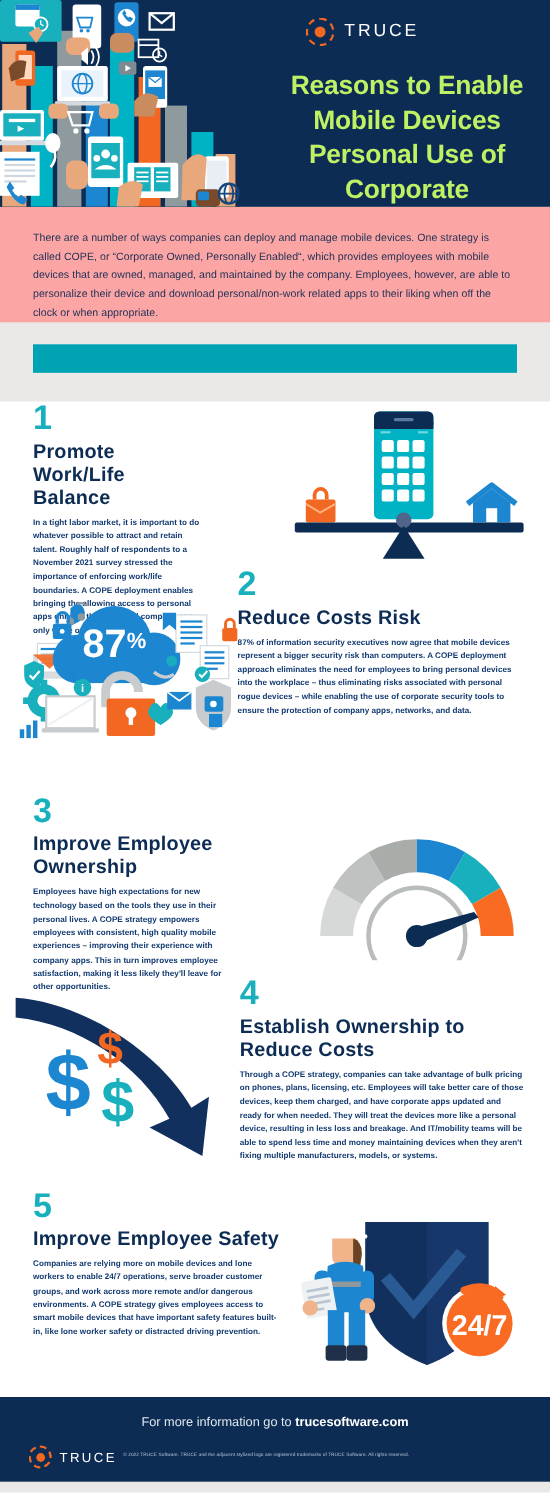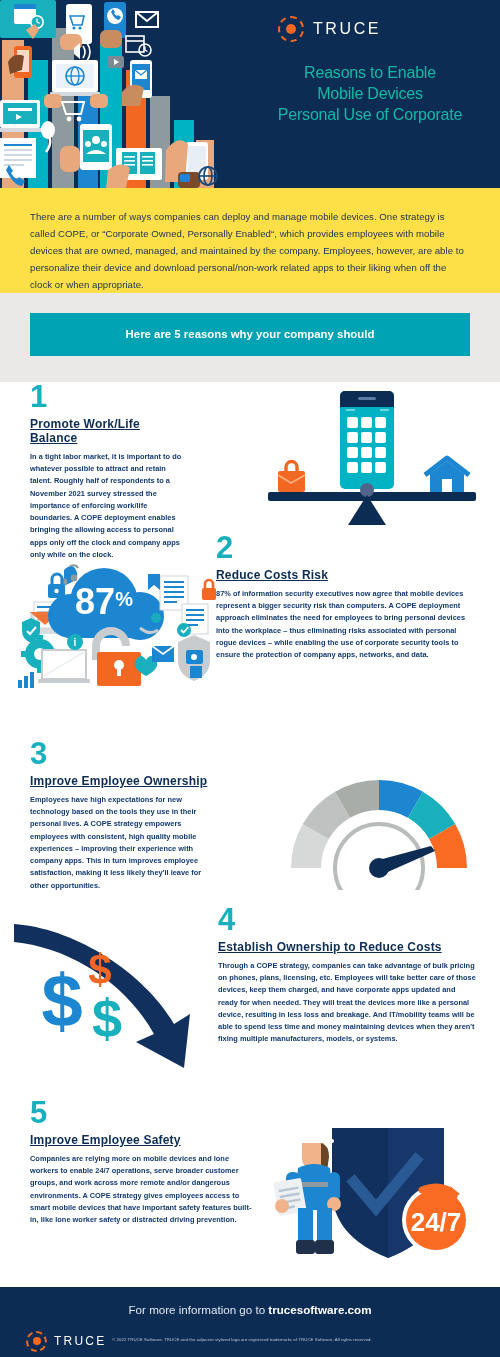--- a/index.html
+++ b/index.html
@@ -15,35 +15,35 @@
   .hero{position:relative;width:500px;height:188px;background:#0d2c54;overflow:hidden;}
   .hero-art{position:absolute;left:0;top:0;width:218px;height:188px;overflow:hidden;}
   .brand{position:absolute;top:16px;left:278px;display:flex;align-items:center;gap:9px;}
   .logo-mark{position:relative;width:26px;height:26px;}
   .logo-mark .ring{position:absolute;inset:0;border-radius:50%;
      border:2.5px dashed #f26722;box-sizing:border-box;}
   .logo-mark .core{position:absolute;left:50%;top:50%;width:10px;height:10px;margin:-5px 0 0 -5px;
      border-radius:50%;background:#f26722;}
   .brand-name{color:#ffffff;font-size:16px;letter-spacing:2.6px;font-weight:400;}
   .hero-title{position:absolute;left:248px;top:62px;width:244px;text-align:center;
-     color:#14b8a6;font-size:16px;line-height:1.32;font-weight:400;letter-spacing:-0.2px;}
+     color:#bef264;font-size:24px;line-height:1.32;font-weight:700;letter-spacing:-0.2px;}
 
   
-  .intro{background:#fde047;padding:20px 33px 0 30px;}
+  .intro{background:#fca5a5;padding:20px 33px 0 30px;}
   .intro p{margin:0;font-size:9.6px;line-height:1.78;color:#1b2f54;letter-spacing:0.05px;}
   .cta{margin:20px 30px 0 30px;background:#00a3b4;color:#fff;text-align:center;
      padding:13px 10px;font-size:11.4px;font-weight:bold;line-height:1.45;}
   .intro-pad{height:26px;background:#eae9e7;}
 
   
   .body-wrap{position:relative;background:#ffffff;height:905px;overflow:hidden;}
 
   .sec{position:absolute;}
   .num{color:#19b0bd;font-size:31px;font-weight:bold;line-height:0.9;margin-bottom:6px;font-family:"Liberation Sans",sans-serif;}
-  .sec h3{margin:0 0 6px 0;color:#0d2c54;font-size:12px;font-weight:bold;letter-spacing:0.2px;text-decoration:underline;}
+  .sec h3{margin:0 0 6px 0;color:#0d2c54;font-size:18px;font-weight:bold;letter-spacing:0.2px;}
   .sec p{margin:0;color:#123a70;font-size:7.4px;line-height:1.66;font-weight:bold;letter-spacing:0.02px;}
 
   
   .art{position:absolute;}
 
   
   .footer{position:relative;background:#0d2c54;height:77px;width:500px;}
   .foot-line{position:absolute;top:16px;left:0;width:500px;text-align:center;
      color:#dfe6ef;font-size:11.6px;}
   .foot-line b{color:#ffffff;}
@@ -197,21 +197,20 @@
       <div>Reasons to Enable</div>
       <div>Mobile Devices</div>
       <div>Personal Use of Corporate</div>
     </div>
   </div>
 
   <div class="intro">
     <p>There are a number of ways companies can deploy and manage mobile devices. One strategy is called COPE, or “Corporate Owned, Personally Enabled“, which provides employees with mobile devices that are owned, managed, and maintained by the company. Employees, however, are able to personalize their device and download personal/non-work related apps to their liking when off the clock or when appropriate.</p>
   </div>
   <div class="cta">
-    <div>Here are 5 reasons why your company should</div>
   </div>
   <div class="intro-pad"></div>
 
   <div class="body-wrap">
 
     <div class="sec" style="left:30px;top:1px;width:156px;">
       <div class="num">1</div>
       <h3>Promote Work/Life Balance</h3>
       <p>In a tight labor market, it is important to do whatever possible to attract and retain talent. Roughly half of respondents to a November 2021 survey stressed the importance of enforcing work/life boundaries. A COPE deployment enables bringing the allowing access to personal apps only off the clock and company apps only while on the clock.</p>
     </div>

